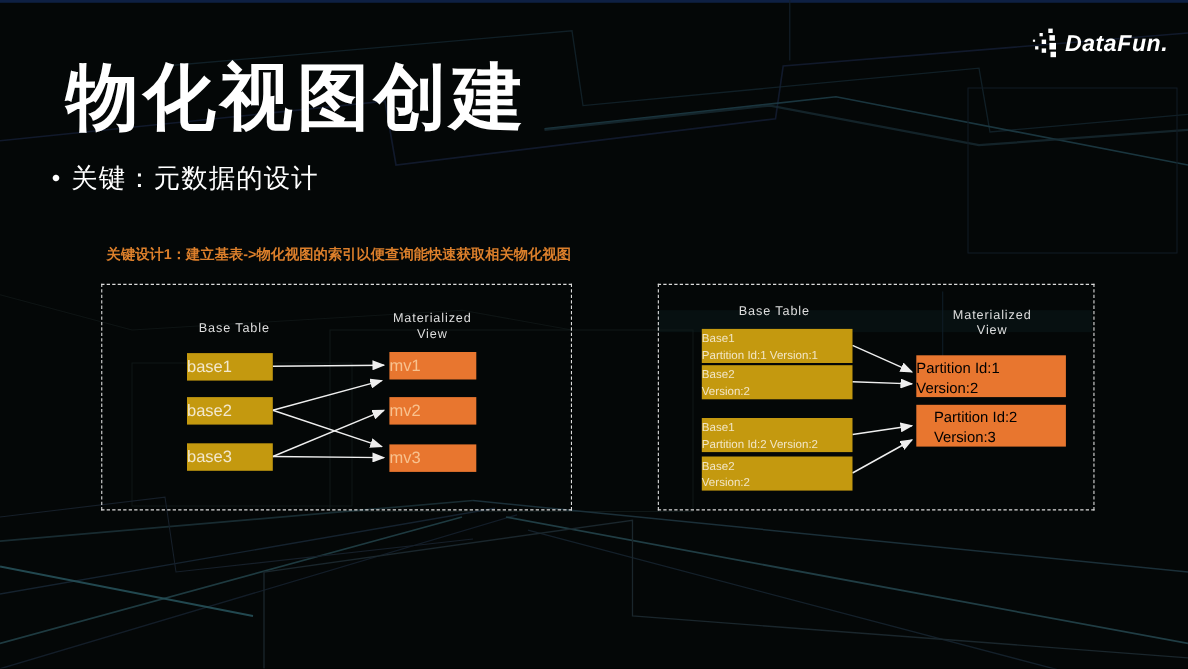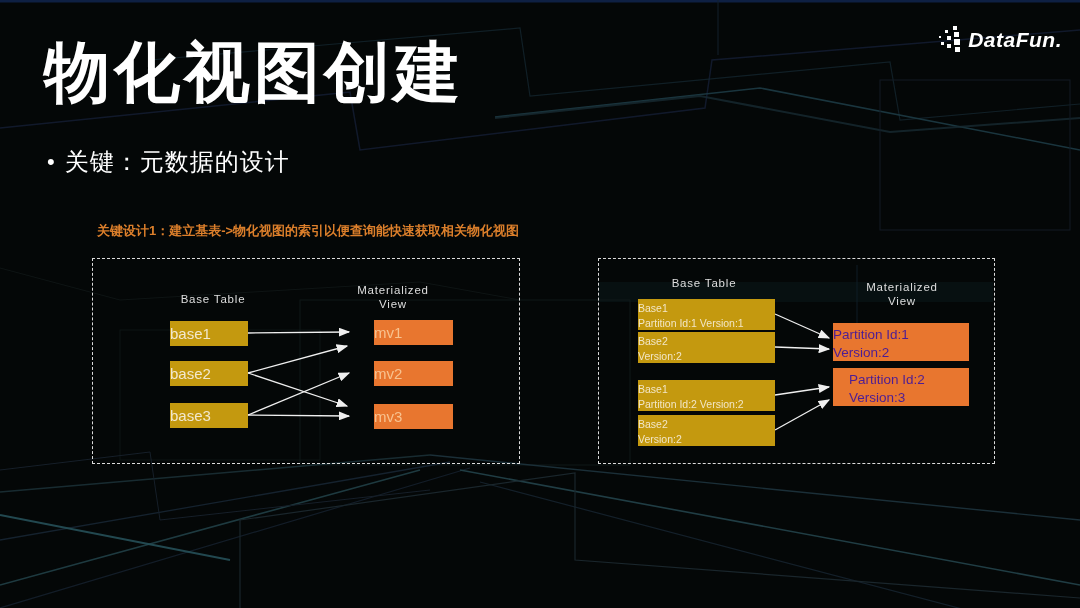--- a/index.html
+++ b/index.html
@@ -9,21 +9,21 @@
     font-family:"Liberation Sans", sans-serif;
   }
   svg.bg{position:absolute;left:0;top:0;z-index:0;}
 
   
   .logo{position:absolute; right:18px; top:13px; display:flex; align-items:center; gap:4px; z-index:5;margin-top:12px;}
   .logo-text{color:#ffffff; font-size:21px; font-weight:800; font-style:italic; letter-spacing:.5px;}
 
   
   .title{
-    position:absolute; left:44px; top:36px; margin:0; z-index:5;
+    position:absolute; left:44px; top:36px; margin:16px; z-index:5;
     color:#ffffff; font-size:66px; font-weight:900; letter-spacing:4px; line-height:1.1;
   }
   .bullet-row{position:absolute; left:47px; top:146px; z-index:5; display:flex; align-items:center; gap:10px;}
   .bullet-dot{color:#ffffff; font-size:22px; line-height:1;}
   .bullet-text{color:#ffffff; font-size:24px; font-weight:400; letter-spacing:1px;}
 
   
   .sec-heading{position:absolute; z-index:5; color:#DC7F2B; font-size:13px; font-weight:700; line-height:1.2;}
   .sec1-heading{left:83px; top:223px; width:450px; text-align:center;}
   .sec2-heading{left:593px; top:225px; width:400px; text-align:left;}
@@ -35,29 +35,29 @@
   .dbox svg.edges{position:absolute; left:0; top:0; z-index:1;}
 
   .col-label{position:absolute; color:#dedede; font-size:11.5px; text-align:center; letter-spacing:.8px; z-index:2; line-height:1.25;}
 
   .node{position:absolute; z-index:3; text-align:left; box-sizing:border-box;}
   .node-gold{background:#C4990F; color:#F2E8CE;}
   .node-orange{background:#E8762F;}
 
   
   .d1-base{left:77px; width:78px; height:25px; line-height:25px; font-size:15px;}
-  .d1-mv{left:261px; width:79px; height:25px; line-height:25px; font-size:15px; color:#F8C28F;margin-left:20px;}
+  .d1-mv{left:261px; width:79px; height:25px; line-height:25px; font-size:15px; color:#F8C28F;}
   .d1-b0{top:62px;} .d1-b1{top:102px;} .d1-b2{top:144px;}
   .d1-m0{top:61px;} .d1-m1{top:102px;} .d1-m2{top:145px;}
   .d1-label-base{left:60px; top:33px; width:120px;}
   .d1-label-mv{left:250px; top:24px; width:100px;}
 
   
   .d2-base{left:39px; width:137px; height:31px; font-size:10.5px; line-height:1.4; padding-top:2px; color:#F2E6C6;}
-  .d2-mv{left:234px; width:136px; height:38px; font-size:13.5px; line-height:1.35; padding-top:3px; color:#4c1d95;}
+  .d2-mv{left:234px; width:136px; height:38px; font-size:13.5px; line-height:1.35; padding-top:3px; color:#000000;}
   .d2-b0{top:40px;} .d2-b1{top:73px;} .d2-b2{top:121px;} .d2-b3{top:156px;}
   .d2-m0{top:64px;} .d2-m1{top:109px;padding-left:16px;}
   .d2-label-base{left:45px; top:17px; width:120px;}
   .d2-label-mv{left:253px; top:21px; width:100px;}
 
   .edge{stroke:#efefef; stroke-width:1.3; fill:none;}
 </style>
 </head>
 <body>
 

